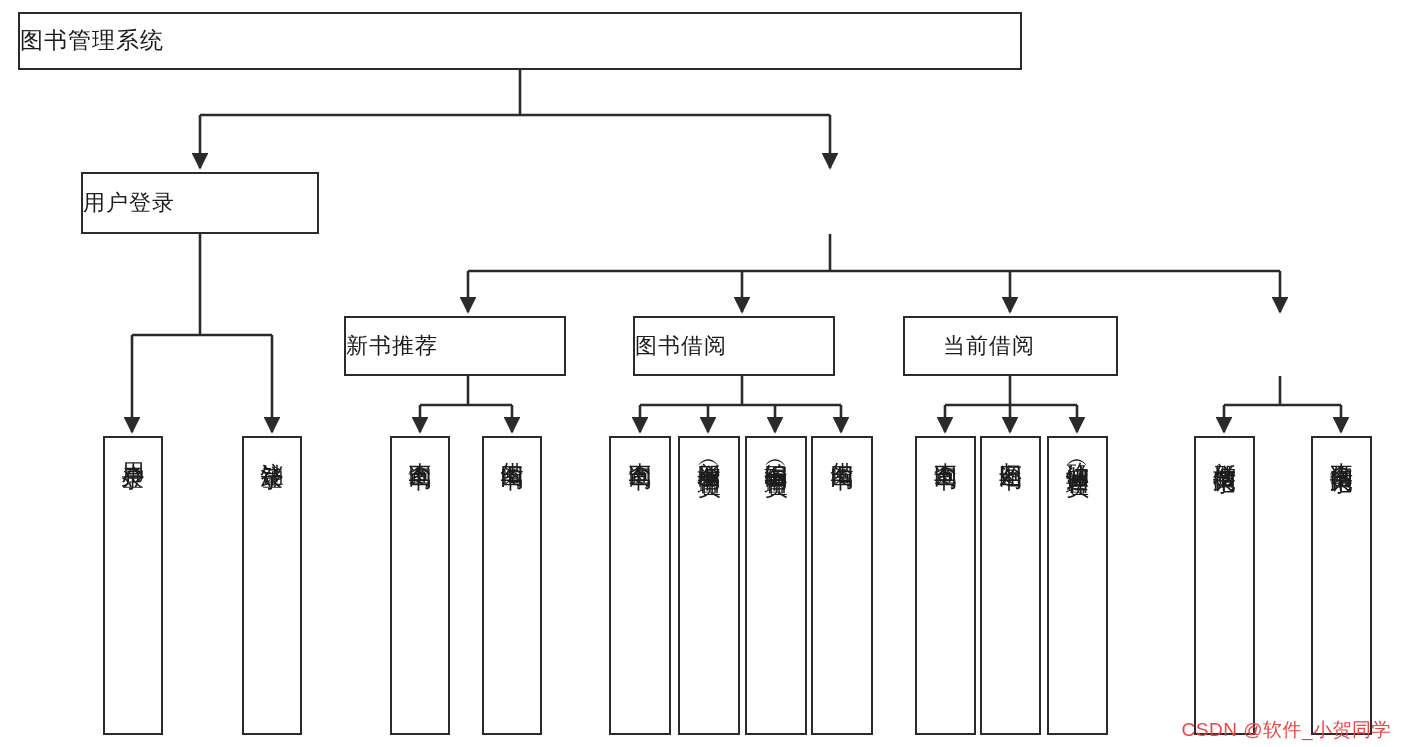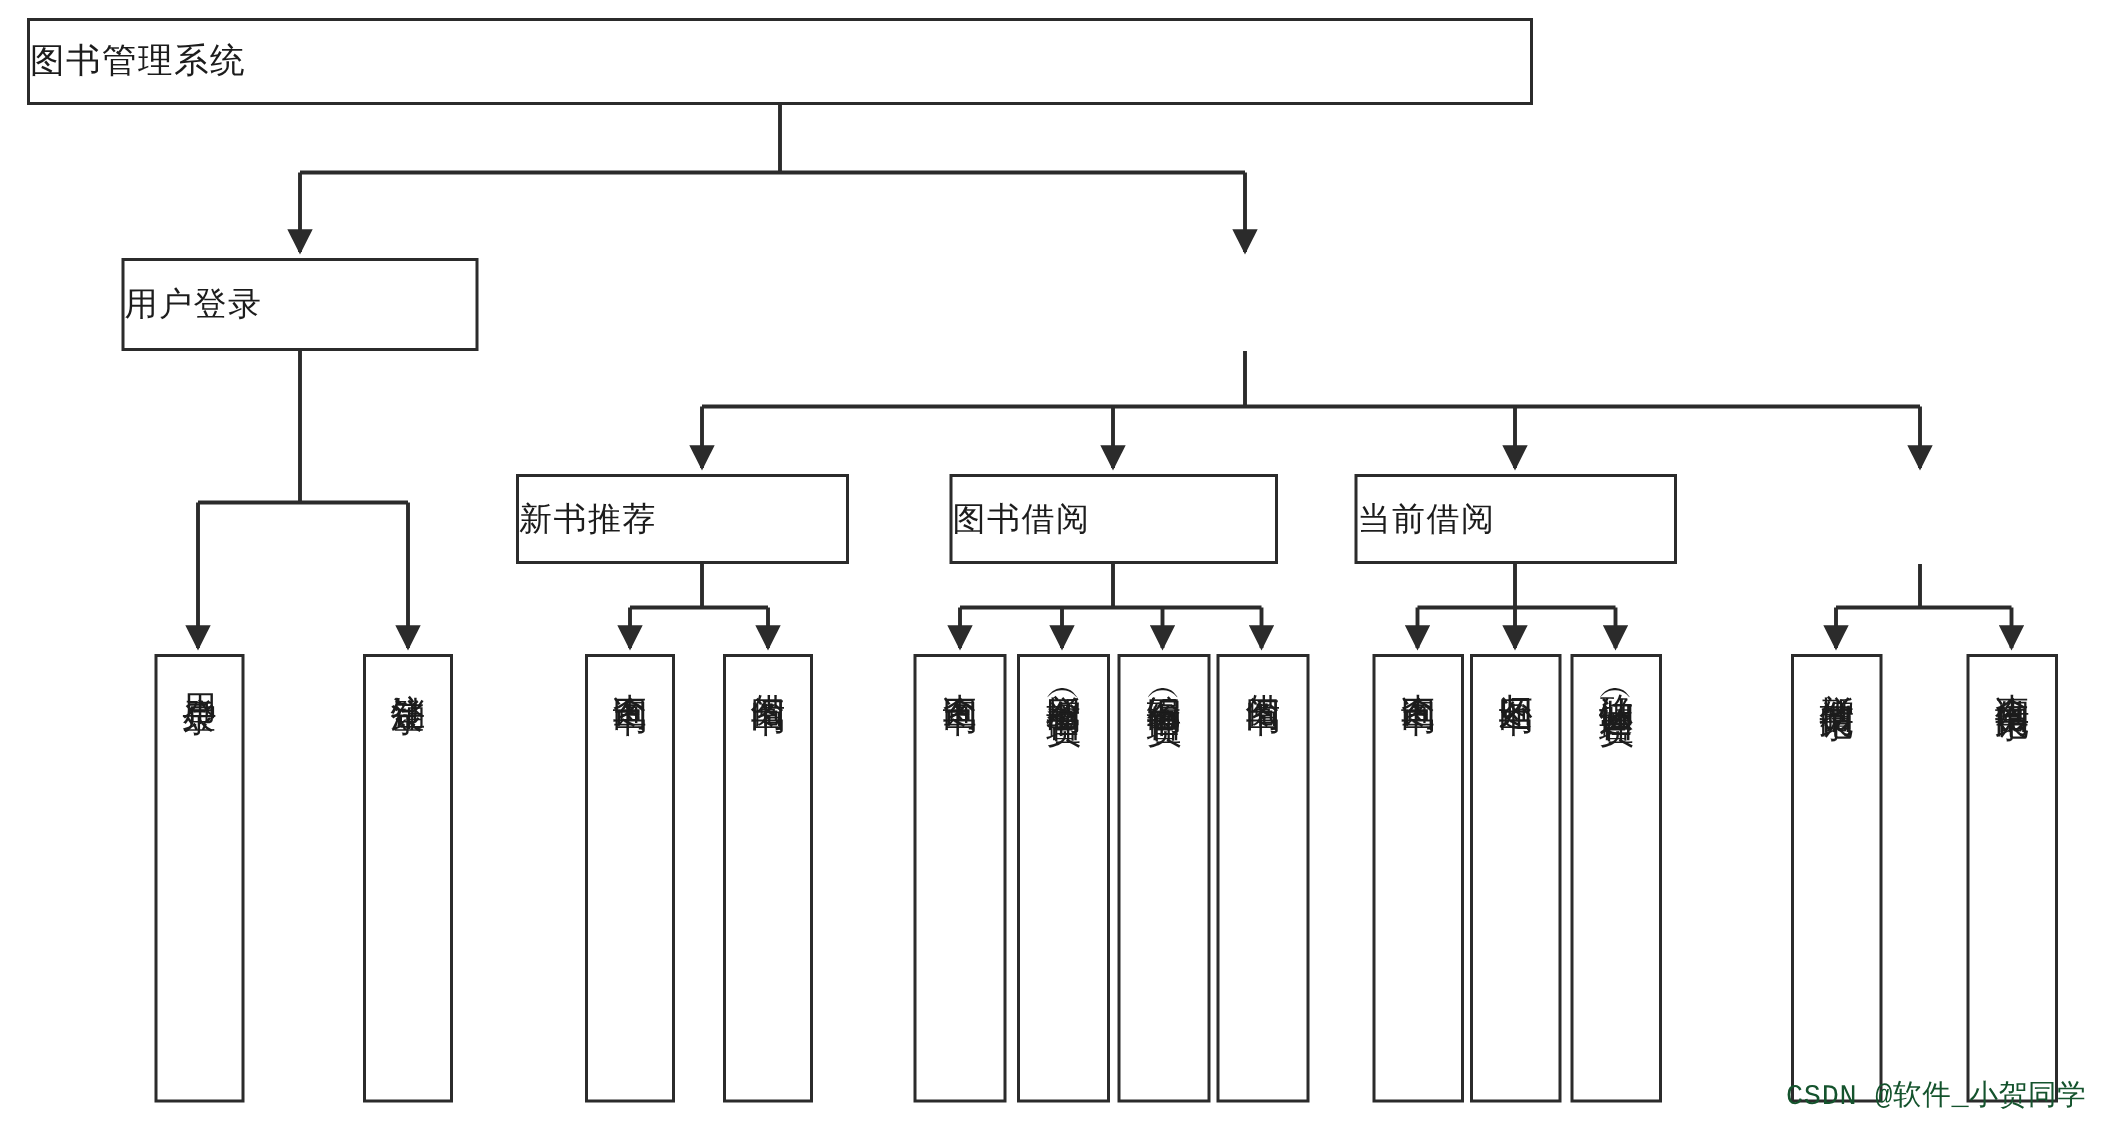--- a/index.html
+++ b/index.html
@@ -49,24 +49,24 @@
     white-space:normal;
     text-align:center;
     display:block;
   }
   .node.root{ font-size:23px; }
   .watermark{
     position:absolute;
     right:14px;
     bottom:4px;
     font-size:19px;
-    color:#14532d;
+    color:#ef4444;
     white-space:nowrap;
     letter-spacing:0.5px;
-    font-family:Liberation Mono, monospace;
+    font-family:Liberation Sans, sans-serif;
     margin-left:15px;
   }
 </style>
 </head>
 <body>
 
 <div id="diagram-root">
 
   <svg id="connector-layer" viewBox="0 0 1405 747" width="1405" height="747" xmlns="http://www.w3.org/2000/svg">
     <defs>
@@ -122,24 +122,24 @@
     <span>图书管理系统</span>
   </div>
 
   <div class="node horiz" style="left:81px;top:172px;width:238px;height:62px;">
     <span>用户登录</span>
   </div>
 
   <div class="node horiz" style="left:344px;top:316px;width:222px;height:60px;">
     <span>新书推荐</span>
   </div>
-  <div class="node horiz" style="left:633px;top:316px;width:219px;height:60px;">
+  <div class="node horiz" style="left:633px;top:316px;width:202px;height:60px;">
     <span>图书借阅</span>
   </div>
-  <div class="node horiz" style="left:903px;top:316px;width:215px;height:60px;">
+  <div class="node horiz" style="left:903px;top:316px;width:215px;height:60px;padding-left:38px;">
     <span>当前借阅</span>
   </div>
 
   <div class="node vert" style="left:103px;top:436px;width:60px;height:299px;">
     <span class="vlabel">用户登录</span>
   </div>
   <div class="node vert" style="left:242px;top:436px;width:60px;height:299px;">
     <span class="vlabel">注销登录</span>
   </div>
 

